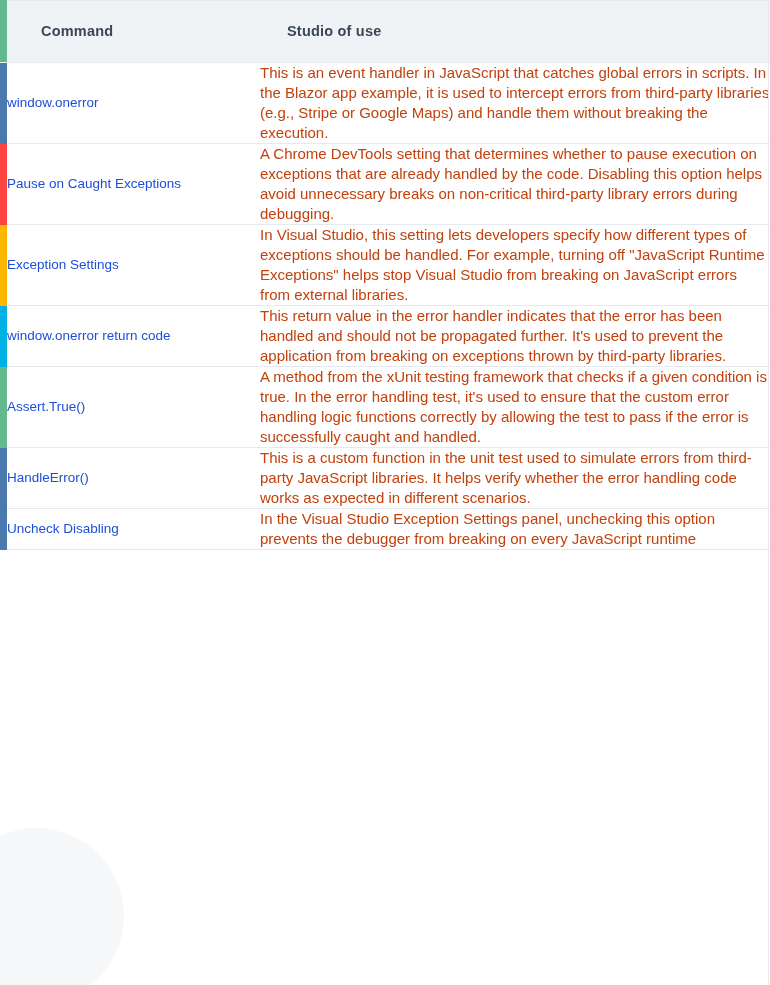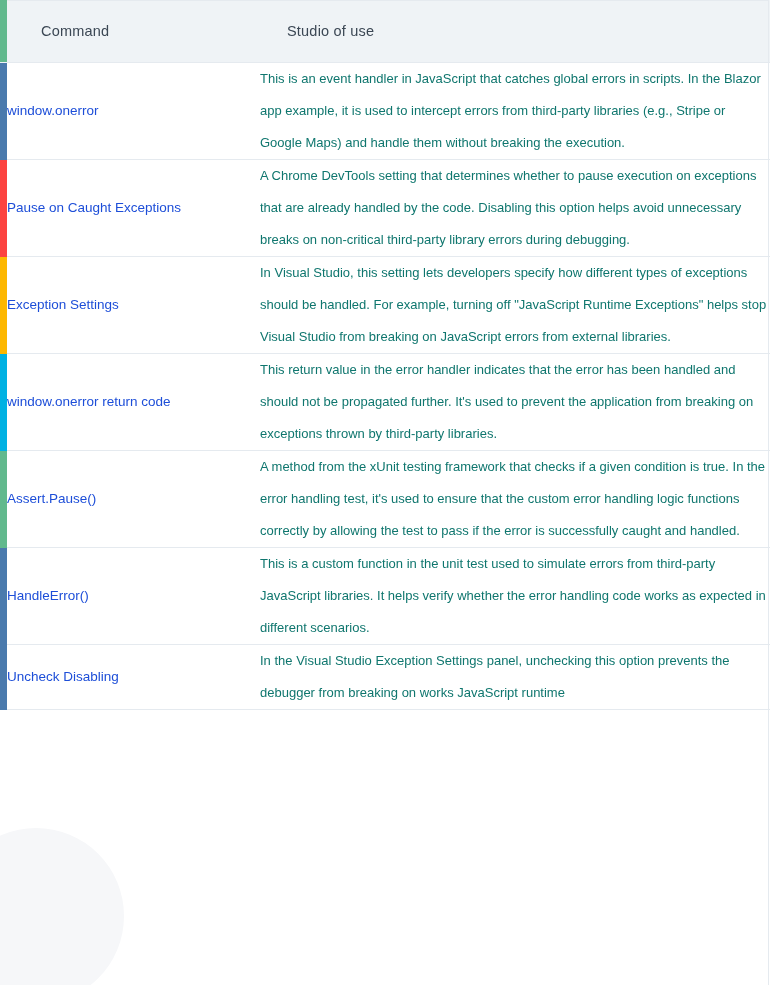--- a/index.html
+++ b/index.html
@@ -60,21 +60,21 @@
     padding: 0;
     margin: 0;
     border: 0;
     vertical-align: middle;
   }
   thead tr.head-row th.accent-cell {
     padding: 0;
   }
   .head-label {
     font-size: 14.5px;
-    font-weight: 400;
+    font-weight: 700;
     color: #3b4754;
     letter-spacing: 0.2px;
     text-align: left;
     padding: 21px 0 21px 0;
     line-height: 20px;
   }
   .head-cmd  { padding-left: 34px; }
   .head-ex   { padding-left: 27px; }
 
   
@@ -102,23 +102,23 @@
   td.accent-cell { height: 1px; }
 
   .cell-cmd {
     font-size: 13.5px;
     color: #1d4ed8;
     line-height: 28px;
     padding: 14px 18px 14px 34px;
     font-weight: 400;
   }
   .cell-ex {
-    font-size: 13px;
-    color: #0f766e;
-    line-height: 32px;
+    font-size: 15px;
+    color: #c2410c;
+    line-height: 20px;
     padding: 14px 36px 14px 27px;
     font-weight: 400;
   }
 
   .cmd-inner, .ex-inner { display: block; }
 
   
   .right-edge {
     position: absolute;
     top: 0;
@@ -215,21 +215,21 @@
           <td class="cell-ex">
             <span class="ex-inner">This return value in the error handler indicates that the error has been handled and should not be propagated further. It's used to prevent the application from breaking on exceptions thrown by third-party libraries.</span>
           </td>
         </tr>
 
         <tr class="data-row">
           <td class="accent-cell">
             <span class="accent-bar" style="background:#61b98d;"></span>
           </td>
           <td class="cell-cmd">
-            <span class="cmd-inner">Assert.Pause()</span>
+            <span class="cmd-inner">Assert.True()</span>
           </td>
           <td class="cell-ex">
             <span class="ex-inner">A method from the xUnit testing framework that checks if a given condition is true. In the error handling test, it's used to ensure that the custom error handling logic functions correctly by allowing the test to pass if the error is successfully caught and handled.</span>
           </td>
         </tr>
 
         <tr class="data-row">
           <td class="accent-cell">
             <span class="accent-bar" style="background:#4a7aad;"></span>
           </td>
@@ -242,21 +242,21 @@
         </tr>
 
         <tr class="data-row">
           <td class="accent-cell">
             <span class="accent-bar" style="background:#4a7aad;"></span>
           </td>
           <td class="cell-cmd">
             <span class="cmd-inner">Uncheck  Disabling</span>
           </td>
           <td class="cell-ex">
-            <span class="ex-inner">In the Visual Studio Exception Settings panel, unchecking this option prevents the debugger from breaking on works  JavaScript runtime</span>
+            <span class="ex-inner">In the Visual Studio Exception Settings panel, unchecking this option prevents the debugger from breaking on every  JavaScript runtime</span>
           </td>
         </tr>
 
       </tbody>
     </table>
   </div>
 
   <div class="right-edge"></div>
   <div class="top-edge"></div>
 </div>

